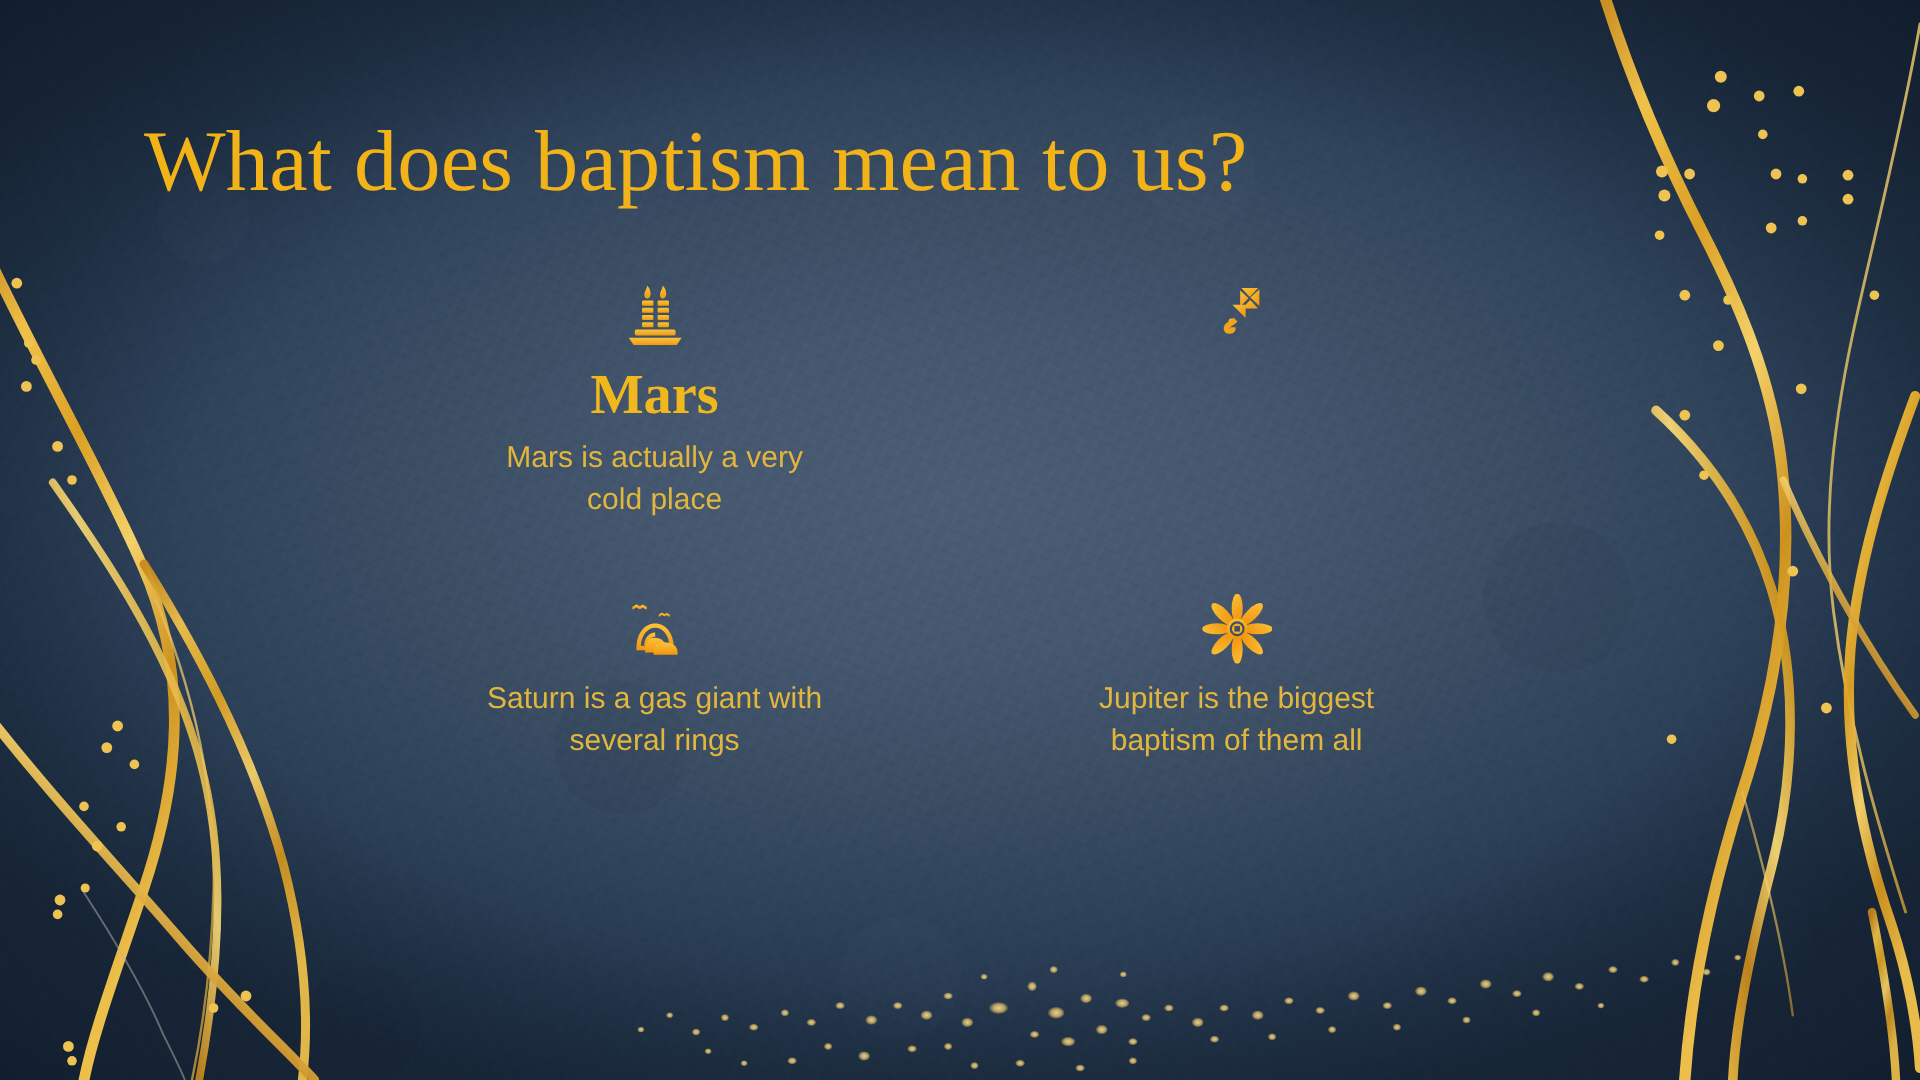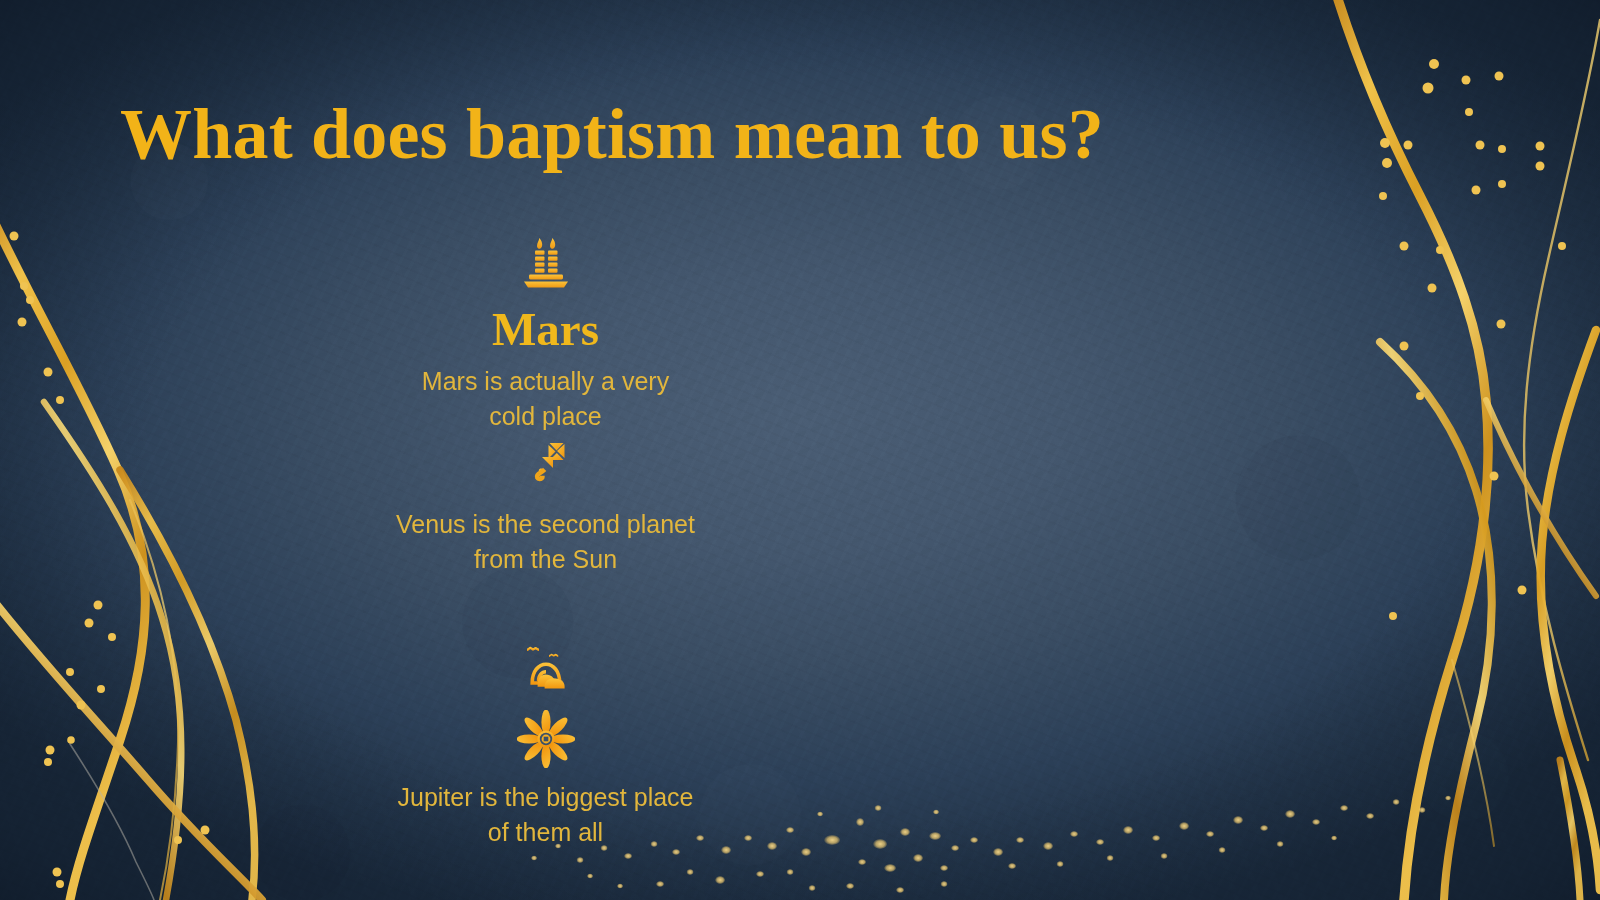--- a/index.html
+++ b/index.html
@@ -83,38 +83,37 @@
   .content {
     position: absolute;
     inset: 0;
   }
 
   .slide-title {
     position: absolute;
     left: 120px;
     top: 97px;
     font-family: "Liberation Serif", "DejaVu Serif", serif;
-    font-weight: bold;
+    font-weight: normal;
     font-size: 72px;
     line-height: 1.05;
     color: #F2B318;
     letter-spacing: 0.2px;
     white-space: nowrap;
   }
 
   .grid {
     position: absolute;
     left: 303px;
     top: 232px;
     width: 970px;
   }
   .grid-row {
     display: flex;
     width: 100%;
-    flex-direction: column;
   }
   .grid-row.row-2 { margin-top: 58px; }
 
   .cell {
     width: 50%;
     display: flex;
     flex-direction: column;
     align-items: center;
     text-align: center;
   }
@@ -373,21 +372,20 @@
                 <path d="M32.5 6 L46.5 6 L39.5 13.5 Z"></path>
                 <path d="M47.5 7 L47.5 21 L40 14 Z"></path>
                 <path d="M31.5 8 L31.5 21.5 L38.5 14.5 Z"></path>
                 <path d="M33 23 L46.5 23 L39.8 16 Z"></path>
                 <path d="M25 20 L36 20 L36 31 Z"></path>
                 <path d="M24.5 31.5 C22 31.5 21 33.5 22.5 35 C24 36.5 26.5 35.5 26.5 33.5 C26.5 32.2 25.6 31.5 24.5 31.5 Z M24.5 33.3 C25 33.3 25.2 33.9 24.8 34.2 C24.4 34.5 23.8 34.1 24 33.6 C24.1 33.4 24.3 33.3 24.5 33.3 Z"></path>
                 <path d="M26 32.5 C24 34.5 21 35 19.5 37.5 C18 40 19.5 43 22.5 43 C25 43 26.5 41.5 26.5 40 L24 40 C24 40.6 23.4 41 22.5 41 C21.2 41 20.7 39.8 21.3 38.8 C22.4 37 25.5 36.2 27.6 34 Z" fill="none" stroke="#EFA41A" stroke-width="2.4" stroke-linecap="round"></path>
               </g>
             </svg>
           </div>
-          <div class="cell-body">Venus is the second planet from the Sun</div>
         </div>
       </div>
 
       <div class="grid-row row-2">
 
         <div class="cell">
           <div class="cell-icon">
             <svg width="58" height="58" viewBox="0 0 58 58">
               <defs>
                 <linearGradient id="ic3" x1="0" y1="0" x2="0" y2="1">
@@ -400,20 +398,21 @@
                 <path d="M32 17 C33.2 17 33.5 15.7 34.6 15.7 C35.5 15.7 35.8 16.7 36.6 16.7 C37.4 16.7 37.7 15.8 38.6 15.8 C39.7 15.8 40 17 41.2 17 L41.2 18.9 C39.8 18.9 39.4 17.7 38.6 17.7 C37.8 17.7 37.5 18.6 36.6 18.6 C35.7 18.6 35.4 17.5 34.6 17.5 C33.7 17.5 33.4 18.9 32 18.9 Z"></path>
                 <path d="M14 46 C14 33.5 21.2 26 29 26 C36.8 26 44 33.5 44 46 Z" opacity="0"></path>
                 <path d="M29 24.5 C20.2 24.5 13.4 32.6 13.4 45.2 L13.4 46.8 L44.6 46.8 L44.6 45.2 C44.6 32.6 37.8 24.5 29 24.5 Z M29 28.1 C35.2 28.1 40.6 34.2 40.9 43.2 L17.1 43.2 C17.4 34.2 22.8 28.1 29 28.1 Z"></path>
                 <path d="M29 32 C23.8 32 19.8 36.5 19.8 43.2 L23.4 43.2 C23.4 38.4 26 35.6 29 35.6 Z"></path>
                 <path d="M28.4 36.4 C24.2 36.4 20.6 40.2 20.6 45.6 L20.6 48.8 L38 48.8 L38 45.6 C38 40.2 34.6 36.4 28.4 36.4 Z"></path>
                 <path d="M36 40.2 C31.4 40.2 27.6 43.8 27.6 48.4 L27.6 50.6 L47.6 50.6 L47.6 48.4 C47.6 43.8 43.8 40.2 36 40.2 Z"></path>
                 <rect x="9" y="48.8" width="40" height="3.6" rx="1.6" opacity="0"></rect>
               </g>
             </svg>
           </div>
+          <div class="cell-body">Saturn is a gas giant with several rings</div>
         </div>
 
         <div class="cell">
           <div class="cell-icon">
             <svg width="58" height="58" viewBox="0 0 58 58">
               <defs>
                 <linearGradient id="ic4" x1="0" y1="0" x2="0.3" y2="1">
                   <stop offset="0%" stop-color="#FBC33A"></stop>
                   <stop offset="100%" stop-color="#F2960E"></stop>
                 </linearGradient>
@@ -429,19 +428,19 @@
                   <ellipse cx="0" cy="-17" rx="4.6" ry="12.5" transform="rotate(270)"></ellipse>
                   <ellipse cx="0" cy="-17" rx="4.6" ry="12.5" transform="rotate(315)"></ellipse>
                 </g>
                 <circle cx="0" cy="0" r="8.6"></circle>
                 <circle cx="0" cy="0" r="6.2" fill="#3C5068"></circle>
                 <circle cx="0" cy="0" r="4.4" fill="#F5AE22"></circle>
                 <rect x="-2.3" y="-2.3" width="4.6" height="4.6" fill="#3C5068"></rect>
               </g>
             </svg>
           </div>
-          <div class="cell-body">Jupiter is the biggest place of them all</div>
+          <div class="cell-body">Jupiter is the biggest baptism of them all</div>
         </div>
       </div>
 
     </div>
   </div>
 </div>
 
 </body></html>

